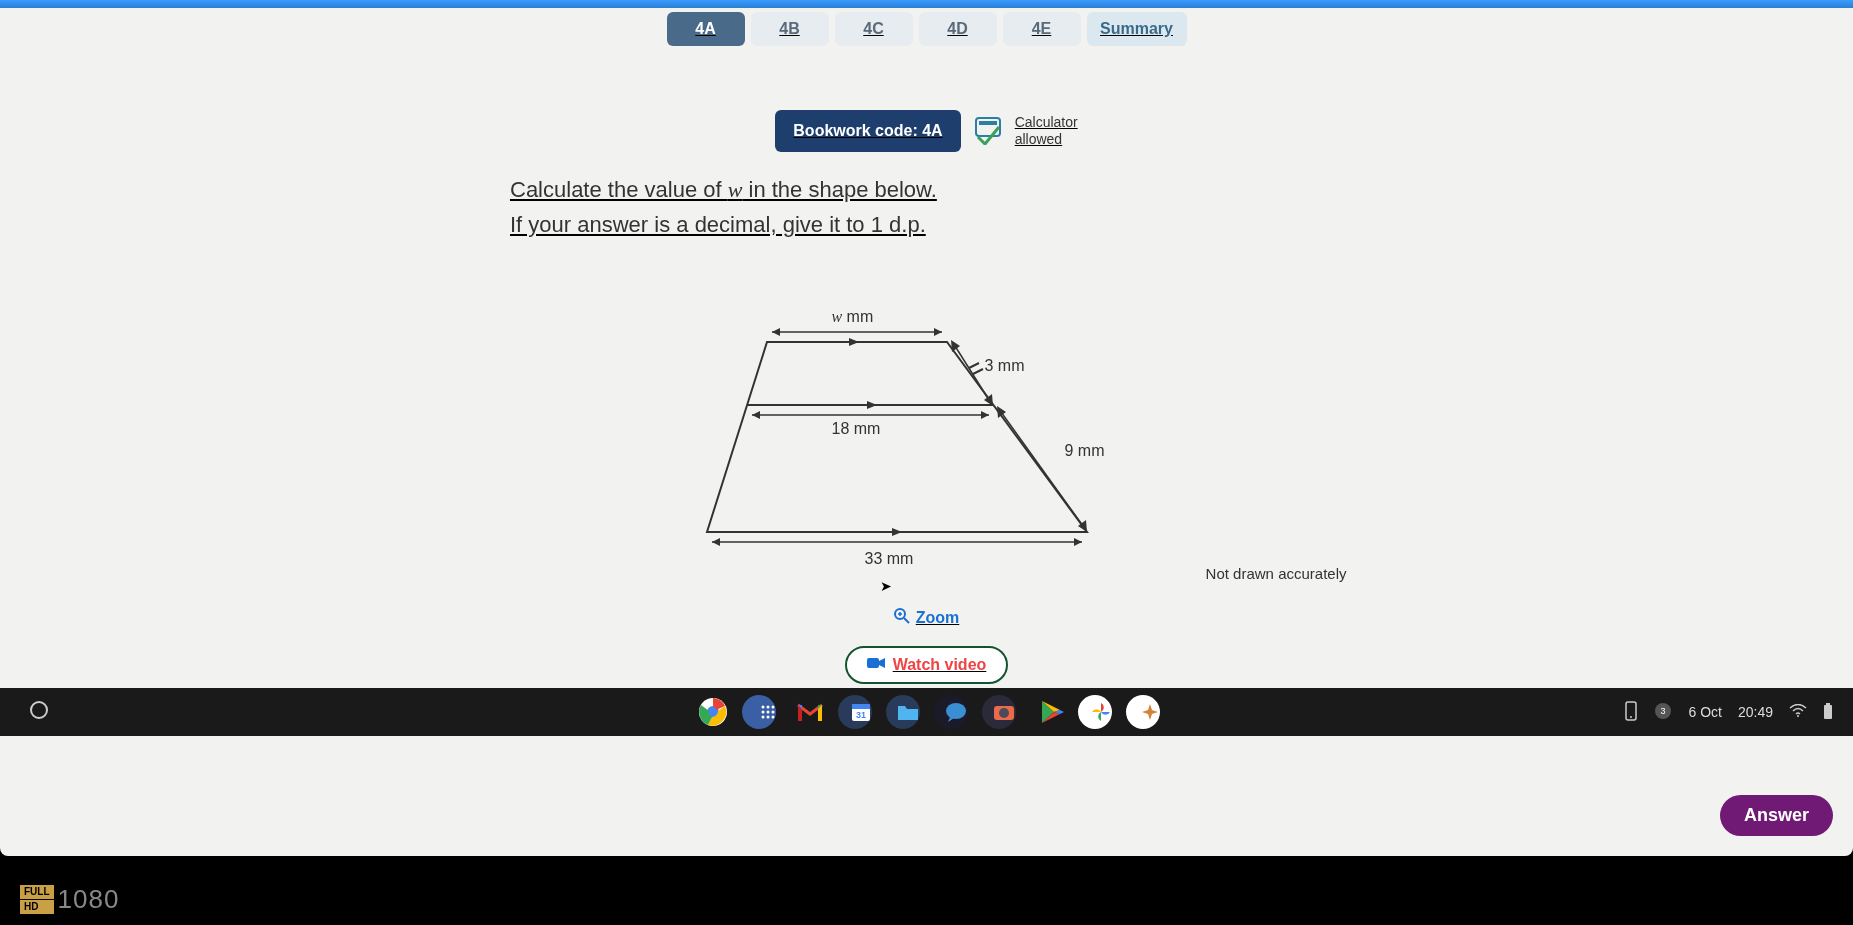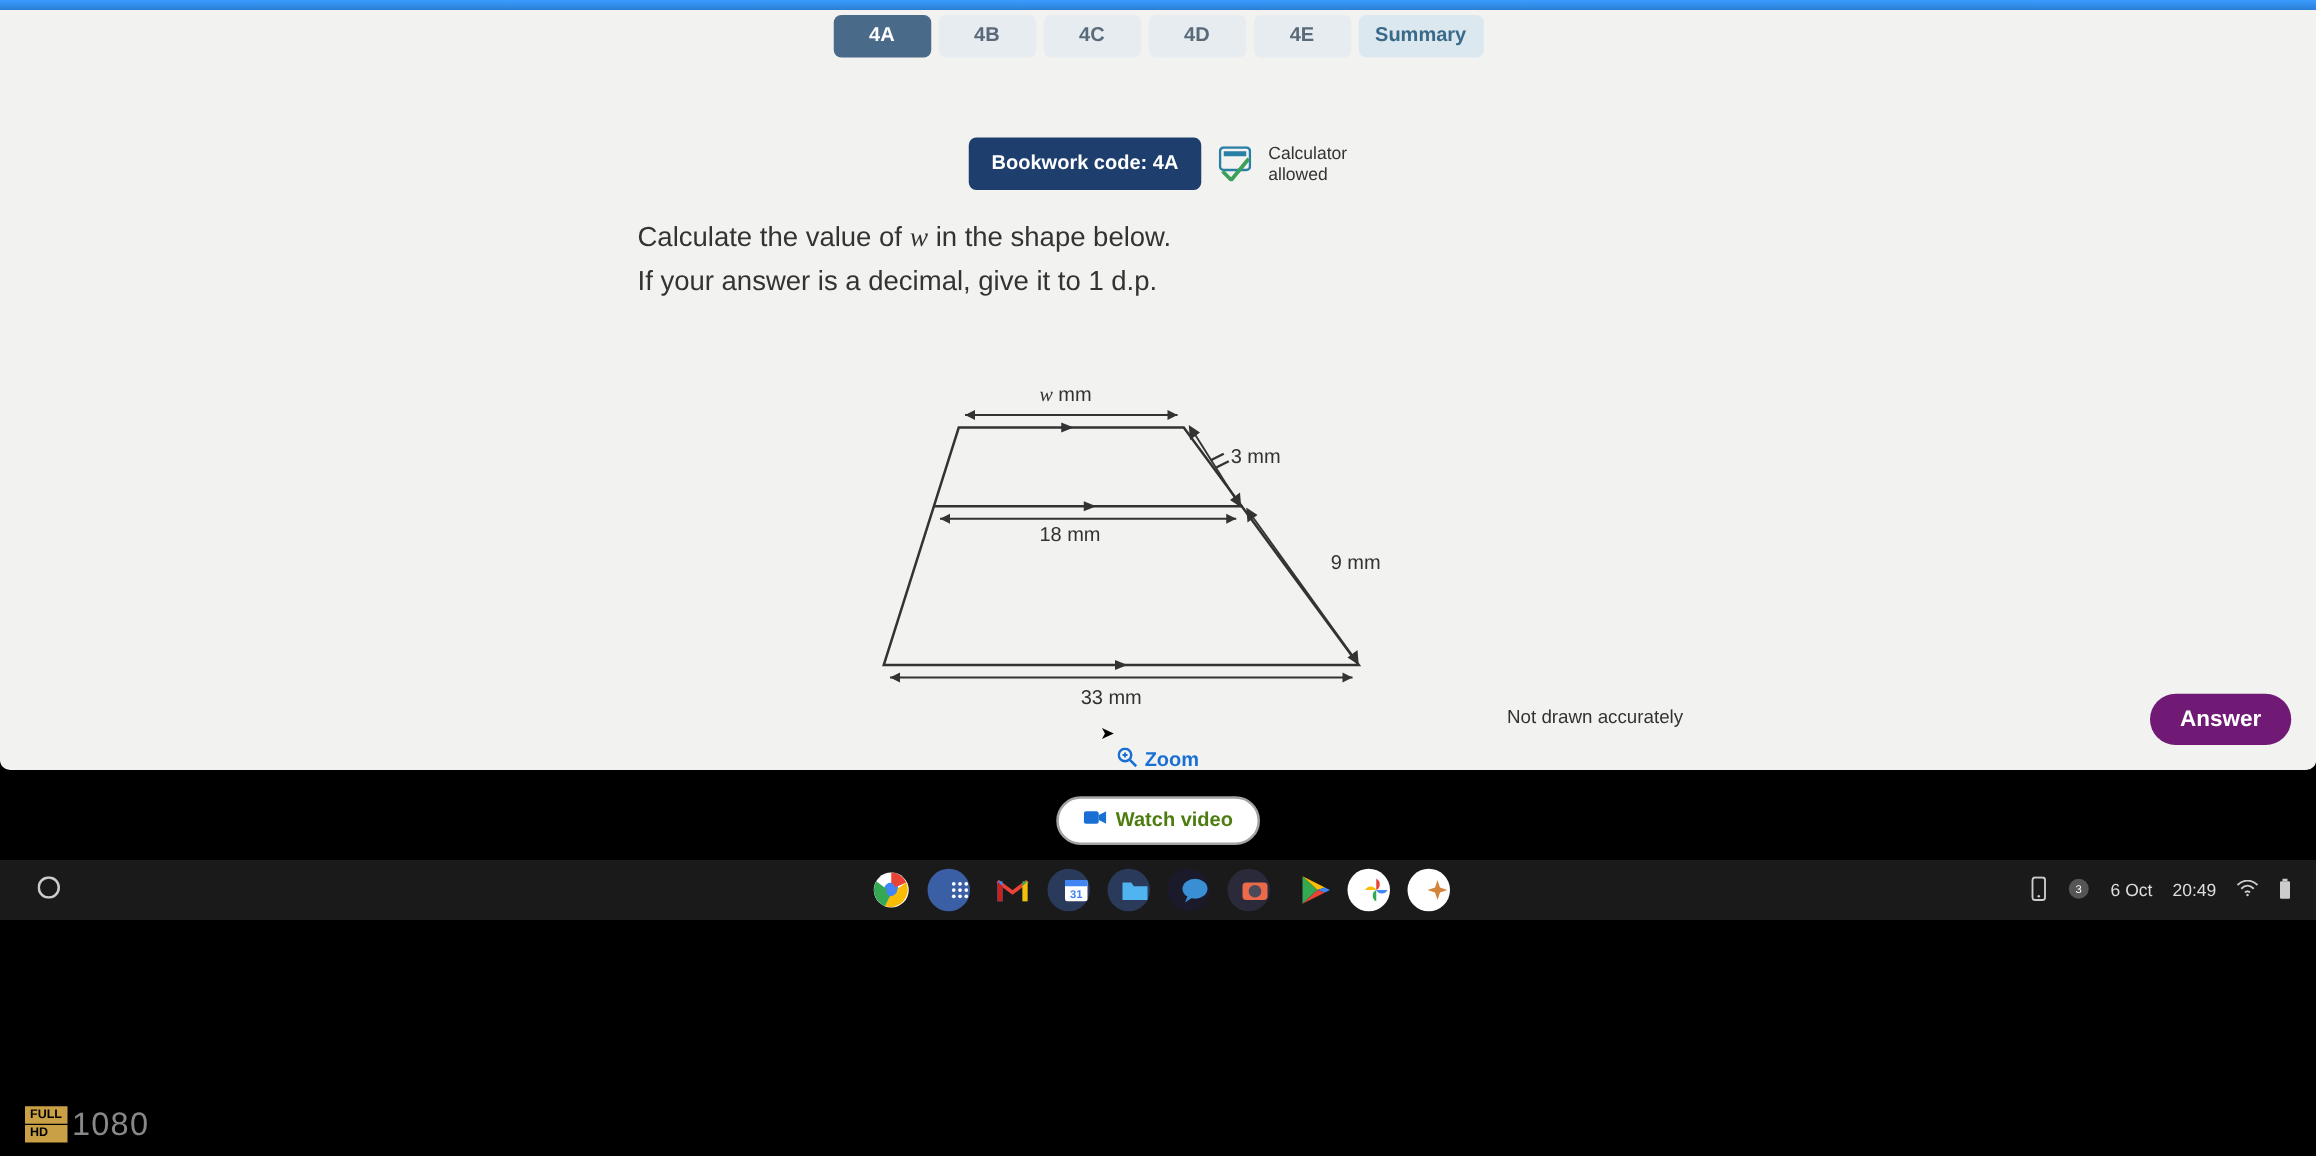--- a/index.html
+++ b/index.html
@@ -15,23 +15,24 @@
     position: absolute;
     top: 0; left: 0; right: 0;
     height: 8px;
     background: linear-gradient(to bottom, #3b9cff, #2a7fd4);
   }
   .page {
     position: absolute;
     top: 8px;
     left: 0;
     width: 1853px;
-    height: 608px;
+    height: 848px;
     background: #f2f3f0;
     border-radius: 0 0 8px 8px;
+    text-decoration: underline;
   }
   .tabs {
     display: flex;
     justify-content: center;
     gap: 6px;
     padding-top: 4px;
   }
   .tab {
     width: 78px;
     height: 34px;
@@ -111,38 +112,38 @@
     right: -120px;
     bottom: 10px;
     font-size: 15px;
     color: #333;
   }
   .zoom-btn {
     display: flex;
     align-items: center;
     justify-content: center;
     gap: 6px;
-    margin: 6px auto 0;
+    margin: 16px auto 0;
     width: fit-content;
     color: #1a6fd4;
     font-size: 16px;
     font-weight: 600;
     cursor: pointer;
   }
   .watch-video {
     display: flex;
     align-items: center;
     justify-content: center;
     gap: 8px;
     margin: 18px auto 0;
     width: fit-content;
     padding: 8px 20px;
-    border: 2px solid #a3a3a3;
+    border: 2px solid #14532d;
     border-radius: 20px;
-    color: #4d7c0f;
+    color: #ef4444;
     font-size: 16px;
     font-weight: 600;
     cursor: pointer;
     background: #fff;
   }
   .answer-btn {
     position: absolute;
     right: 20px;
     bottom: 20px;
     background: #701a75;

